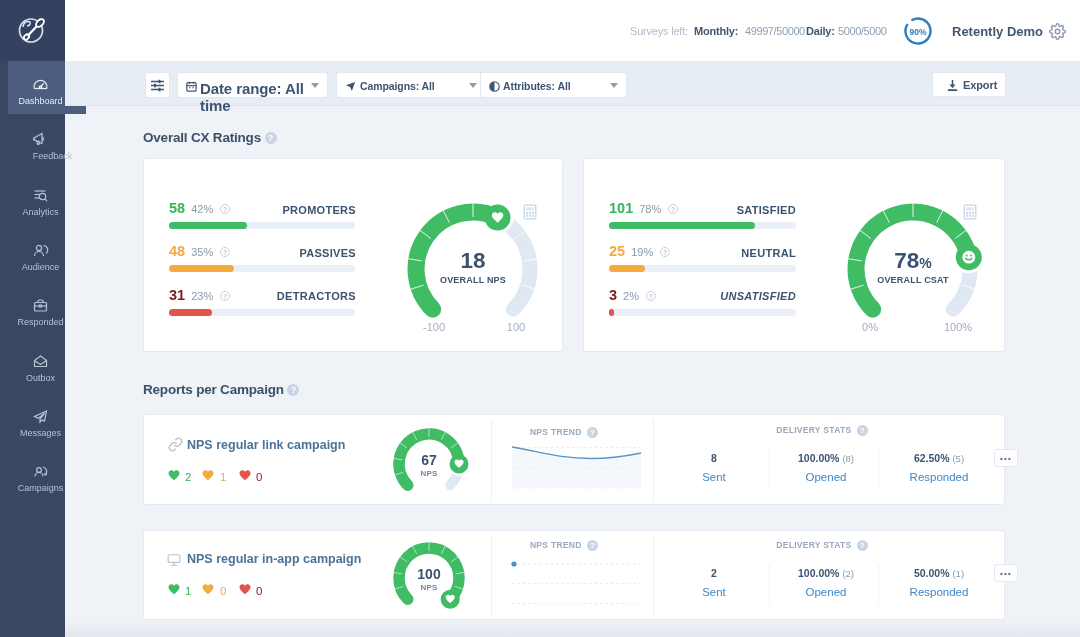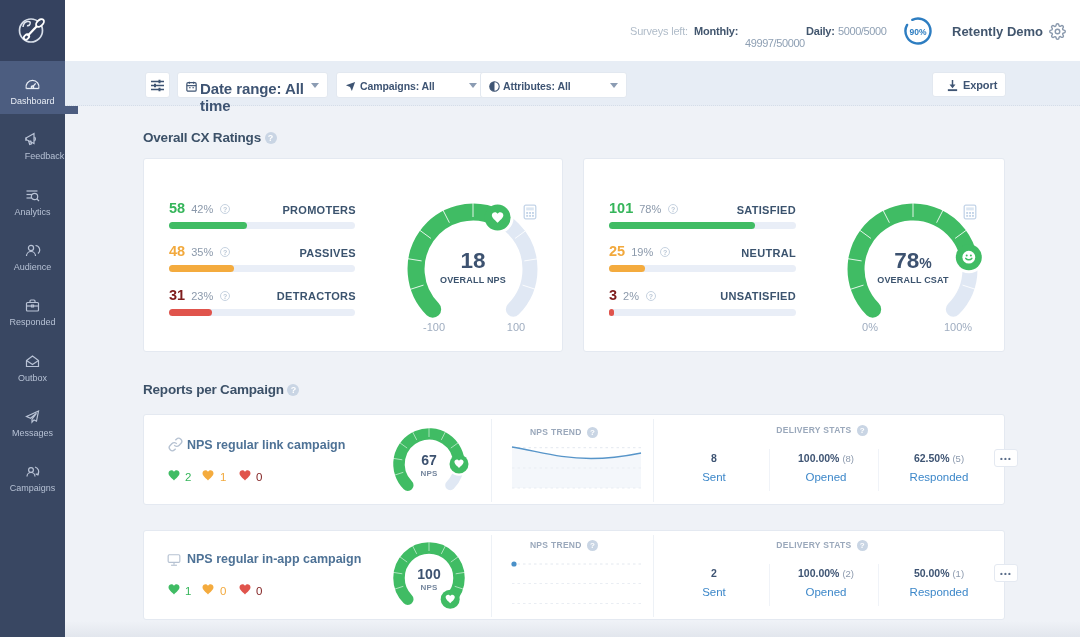--- a/index.html
+++ b/index.html
@@ -1,21 +1,21 @@
 <!DOCTYPE html>
 <html><head>
 <meta charset="utf-8">
 <style>
 * { margin:0; padding:0; box-sizing:border-box; }
 html,body { width:1080px; height:637px; font-family:"Liberation Sans",sans-serif; background:#eff2f7; position:relative; overflow:hidden; }
 .abs { position:absolute; }
 
 #side { position:absolute; left:0; top:0; width:65px; height:637px; background:#394762; }
 #logo { position:absolute; left:0; top:0; width:65px; height:61px; background:#35425f; }
-.nav { position:absolute; left:0; width:78px; height:55px; text-align:center; }
+.nav { position:absolute; left:8px; width:78px; height:55px; text-align:center; }
 .nav.active { background:#4c5d80; }
 .nav .lbl { position:absolute; top:35px; width:65px; text-align:center; font-size:9px; color:#b6c1d4; }
 .nav.active .lbl { color:#e8edf5; }
 .nav svg { position:absolute; left:24px; top:15px; }
 
 #top { position:absolute; left:65px; top:0; width:1015px; height:61px; background:#ffffff; }
 
 #filter { position:absolute; left:65px; top:61px; width:1015px; height:45px; background:#e7edf5; border-bottom:1px dotted #d5dde8; }
 .fbtn { position:absolute; top:72px; height:26px; background:#fff; border:1px solid #e2e8f0; border-radius:3px; color:#3e5473; font-size:11px; font-weight:bold; letter-spacing:-0.1px; }
 .caret { position:absolute; right:8px; top:10px; width:0; height:0; border-left:4px solid transparent; border-right:4px solid transparent; border-top:5px solid #8b9cb3; }
@@ -122,21 +122,21 @@
     <circle cx="7" cy="7" r="2.4"></circle>
       <path d="M3 13.5 a4 4 0 0 1 8 0"></path>
       <path d="M11 4 a5 5 0 0 1 3 7.5"></path>
       <path d="M14.5 9.5 l-.6 2.4 -2.2-1"></path>
   </svg>
   <div class="lbl">Campaigns</div>
 </div>
 <div id="top"></div>
 <div class="abs" style="left:630px; top:25px; font-size:11px; letter-spacing:-0.2px; color:#b0bcc9;">Surveys left:</div>
 <div class="abs" style="left:694px; top:25px; font-size:11px; letter-spacing:-0.2px; color:#42566e; font-weight:bold;">Monthly:</div>
-<div class="abs" style="left:739px; top:37px; font-size:11px; letter-spacing:-0.4px; color:#8fa0b4;padding-left:6px;">49997/50000</div>
+<div class="abs" style="left:739px; top:25px; font-size:11px; letter-spacing:-0.4px; color:#8fa0b4;padding-left:6px;">49997/50000</div>
 <div class="abs" style="left:806px; top:25px; font-size:11px; letter-spacing:-0.2px; color:#42566e; font-weight:bold;">Daily:</div>
 <div class="abs" style="left:838px; top:25px; font-size:11px; letter-spacing:-0.4px; color:#8fa0b4;">5000/5000</div>
 <svg class="abs" style="left:904px; top:17px;" width="28" height="28" viewBox="0 0 28 28">
   <circle cx="14" cy="14" r="12.5" fill="none" stroke="#2d7dc1" stroke-width="2.4" stroke-dasharray="70.7 7.8" stroke-linecap="round" transform="rotate(-117 14 14)"></circle>
   <text x="14" y="17.5" font-size="8.5" font-weight="bold" fill="#2d7dc1" text-anchor="middle" font-family="Liberation Sans,sans-serif">90%</text>
 </svg>
 <div class="abs" style="left:952px; top:24px; font-size:13px; font-weight:bold; color:#42566e;">Retently Demo</div>
 <svg class="abs" style="left:1049px; top:23px;" width="17" height="17" viewBox="0 0 24 24" fill="none" stroke="#8a99ad" stroke-width="2">
   <circle cx="12" cy="12" r="3.2"></circle>
   <path d="M19.4 15a1.65 1.65 0 0 0 .33 1.82l.06.06a2 2 0 1 1-2.83 2.83l-.06-.06a1.65 1.65 0 0 0-1.82-.33 1.65 1.65 0 0 0-1 1.51V21a2 2 0 1 1-4 0v-.09A1.65 1.65 0 0 0 9 19.4a1.65 1.65 0 0 0-1.82.33l-.06.06a2 2 0 1 1-2.83-2.83l.06-.06a1.65 1.65 0 0 0 .33-1.82 1.65 1.65 0 0 0-1.51-1H3a2 2 0 1 1 0-4h.09A1.65 1.65 0 0 0 4.6 9a1.65 1.65 0 0 0-.33-1.82l-.06-.06a2 2 0 1 1 2.83-2.83l.06.06a1.65 1.65 0 0 0 1.82.33H9a1.65 1.65 0 0 0 1-1.51V3a2 2 0 1 1 4 0v.09a1.65 1.65 0 0 0 1 1.51 1.65 1.65 0 0 0 1.82-.33l.06-.06a2 2 0 1 1 2.83 2.83l-.06.06a1.65 1.65 0 0 0-.33 1.82V9a1.65 1.65 0 0 0 1.51 1H21a2 2 0 1 1 0 4h-.09a1.65 1.65 0 0 0-1.51 1z"></path>
@@ -238,21 +238,21 @@
   <div class="rowlbl" style="top:45px;">SATISFIED</div>
   <div class="track" style="top:63px; width:187px;">
       <div class="fill bg-green" style="width:146px;"></div>
     </div>
   <div class="vrow" style="top:83px;"><span class="n orange">25</span><span class="p">19%</span><span class="qi">?</span></div>
   <div class="rowlbl" style="top:88px;">NEUTRAL</div>
   <div class="track" style="top:106px; width:187px;">
       <div class="fill bg-orange" style="width:36px;"></div>
     </div>
   <div class="vrow" style="top:127px;"><span class="n red">3</span><span class="p">2%</span><span class="qi">?</span></div>
-  <div class="rowlbl" style="top:131px;">UNSATISFIED</div>
+  <div class="rowlbl" style="top:131px;font-style:italic;">UNSATISFIED</div>
   <div class="track" style="top:150px; width:187px;">
       <div class="fill bg-red" style="width:5px;"></div>
     </div>
   <svg width="170" height="160" viewBox="0 0 170 160" style="position:absolute; left:244px; top:30px;">
     <path d="M44.7 120.3 A 57 57 0 1 1 125.3 120.3" fill="none" stroke="#e0e8f4" stroke-width="15" stroke-linecap="round"></path>
       <circle cx="140.8" cy="68.2" r="16" fill="#ffffff"></circle>
       <path d="M44.7 120.3 A 57 57 0 1 1 140.8 68.2" fill="none" stroke="#40bc64" stroke-width="17" stroke-linecap="round"></path>
       <g stroke="#ffffff" stroke-width="1" opacity="0.85">
         <line x1="35.5" y1="96.1" x2="20.3" y2="101.0"></line>
         <line x1="33.6" y1="71.9" x2="17.8" y2="69.4"></line>

